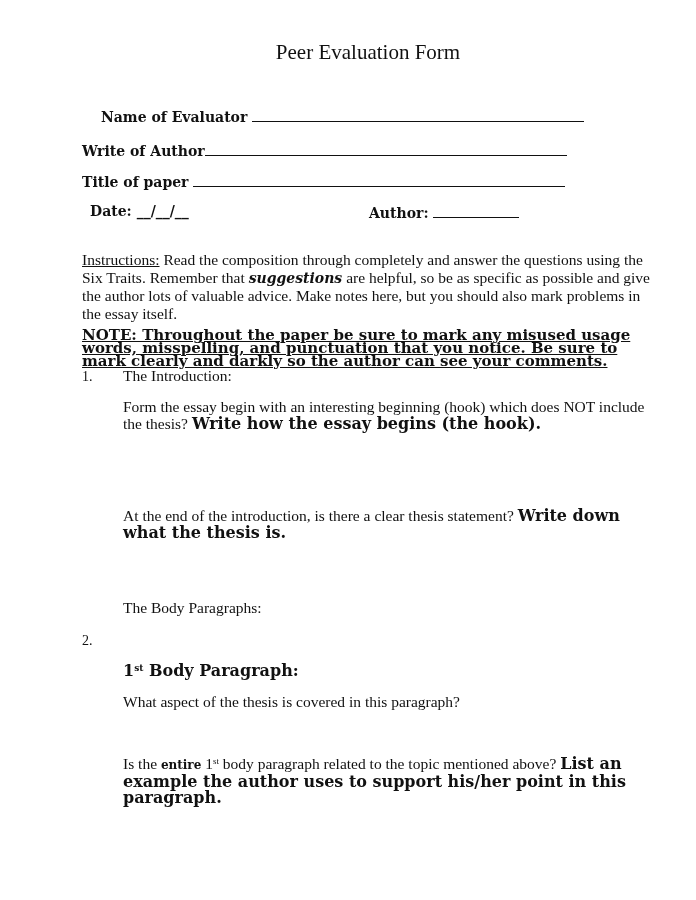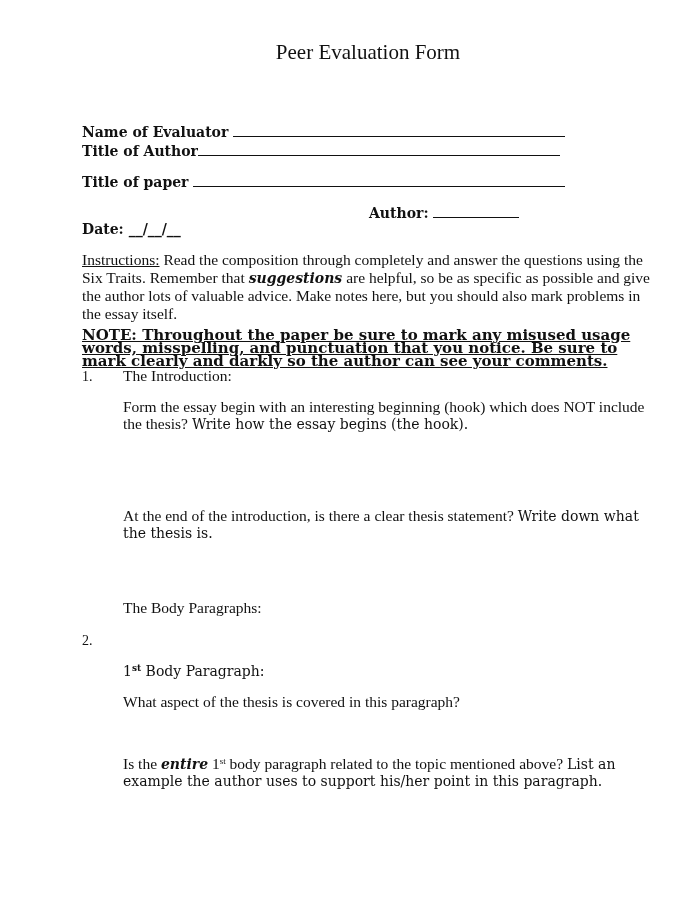--- a/index.html
+++ b/index.html
@@ -8,41 +8,41 @@
   .bserif { font-family: "DejaVu Serif", "Liberation Serif", serif; font-weight: bold; }
   .title { position: absolute; top: 40px; left: 0; width: 736px; text-align: center; font-size: 21px; }
   .field { position: absolute; left: 82px; font-size: 14px; white-space: nowrap; }
   .field .line { display: inline-block; border-bottom: 1px solid #111; height: 14px; vertical-align: baseline; }
   .instr { position: absolute; left: 82px; top: 251px; width: 575px; font-size: 15.5px; line-height: 18px; }
   .instr .u { text-decoration: underline; }
   .instr .bi { font-family: "DejaVu Serif", serif; font-weight: bold; font-style: italic; font-size: 14px; }
   .note { position: absolute; left: 82px; top: 329px; width: 580px; font-size: 15px; line-height: 13px; text-decoration: underline; }
   .num { position: absolute; left: 82px; font-size: 14px; }
   .q { position: absolute; left: 123px; width: 530px; font-size: 15.5px; line-height: 16.5px; }
-  .q b, .q .b { font-family: "DejaVu Serif", serif; font-weight: normal; font-size: 14px; }
-  .q .bi { font-family: "DejaVu Serif", serif; font-weight: bold; font-style: italic; font-size: 14px; }
+  .q b, .q .b { font-family: "DejaVu Serif", serif; font-weight: bold; font-size: 16px; }
+  .q .bi { font-family: "DejaVu Serif", serif; font-weight: bold; font-size: 12px; }
   sup { font-size: 9px; vertical-align: 5px; line-height: 0; }
 </style>
 </head>
 <body>
 
 <div class="title serif">Peer Evaluation Form</div>
 
-<div class="field bserif" style="top:122px;">
+<div class="field bserif" style="top:107px;margin-left:19px;">
   <span>Name of Evaluator</span>
   <span class="line" style="width:332px;"></span>
 </div>
 <div class="field bserif" style="top:141px;">
-  <span>Title of Author</span><span class="line" style="width:362px;"></span>
+  <span>Write of Author</span><span class="line" style="width:362px;"></span>
 </div>
 <div class="field bserif" style="top:172px;">
   <span>Title of paper</span>
   <span class="line" style="width:372px;"></span>
 </div>
-<div class="field bserif" style="top:221px;">
+<div class="field bserif" style="top:203px;margin-left:8px;">
   <span>Date:</span>
   <span>__/__/__</span>
 </div>
 <div class="field bserif" style="top:203px; left:369px;">
   <span>Author:</span>
   <span class="line" style="width:86px;"></span>
 </div>
 
 <div class="instr serif">
   <span class="u">Instructions:</span><span> Read the composition through completely and answer the questions using the Six Traits. Remember that </span><span class="bi">suggestions</span><span> are helpful, so be as specific as possible and give the author lots of valuable advice.  Make notes here, but you should also mark problems in the essay itself.</span>

